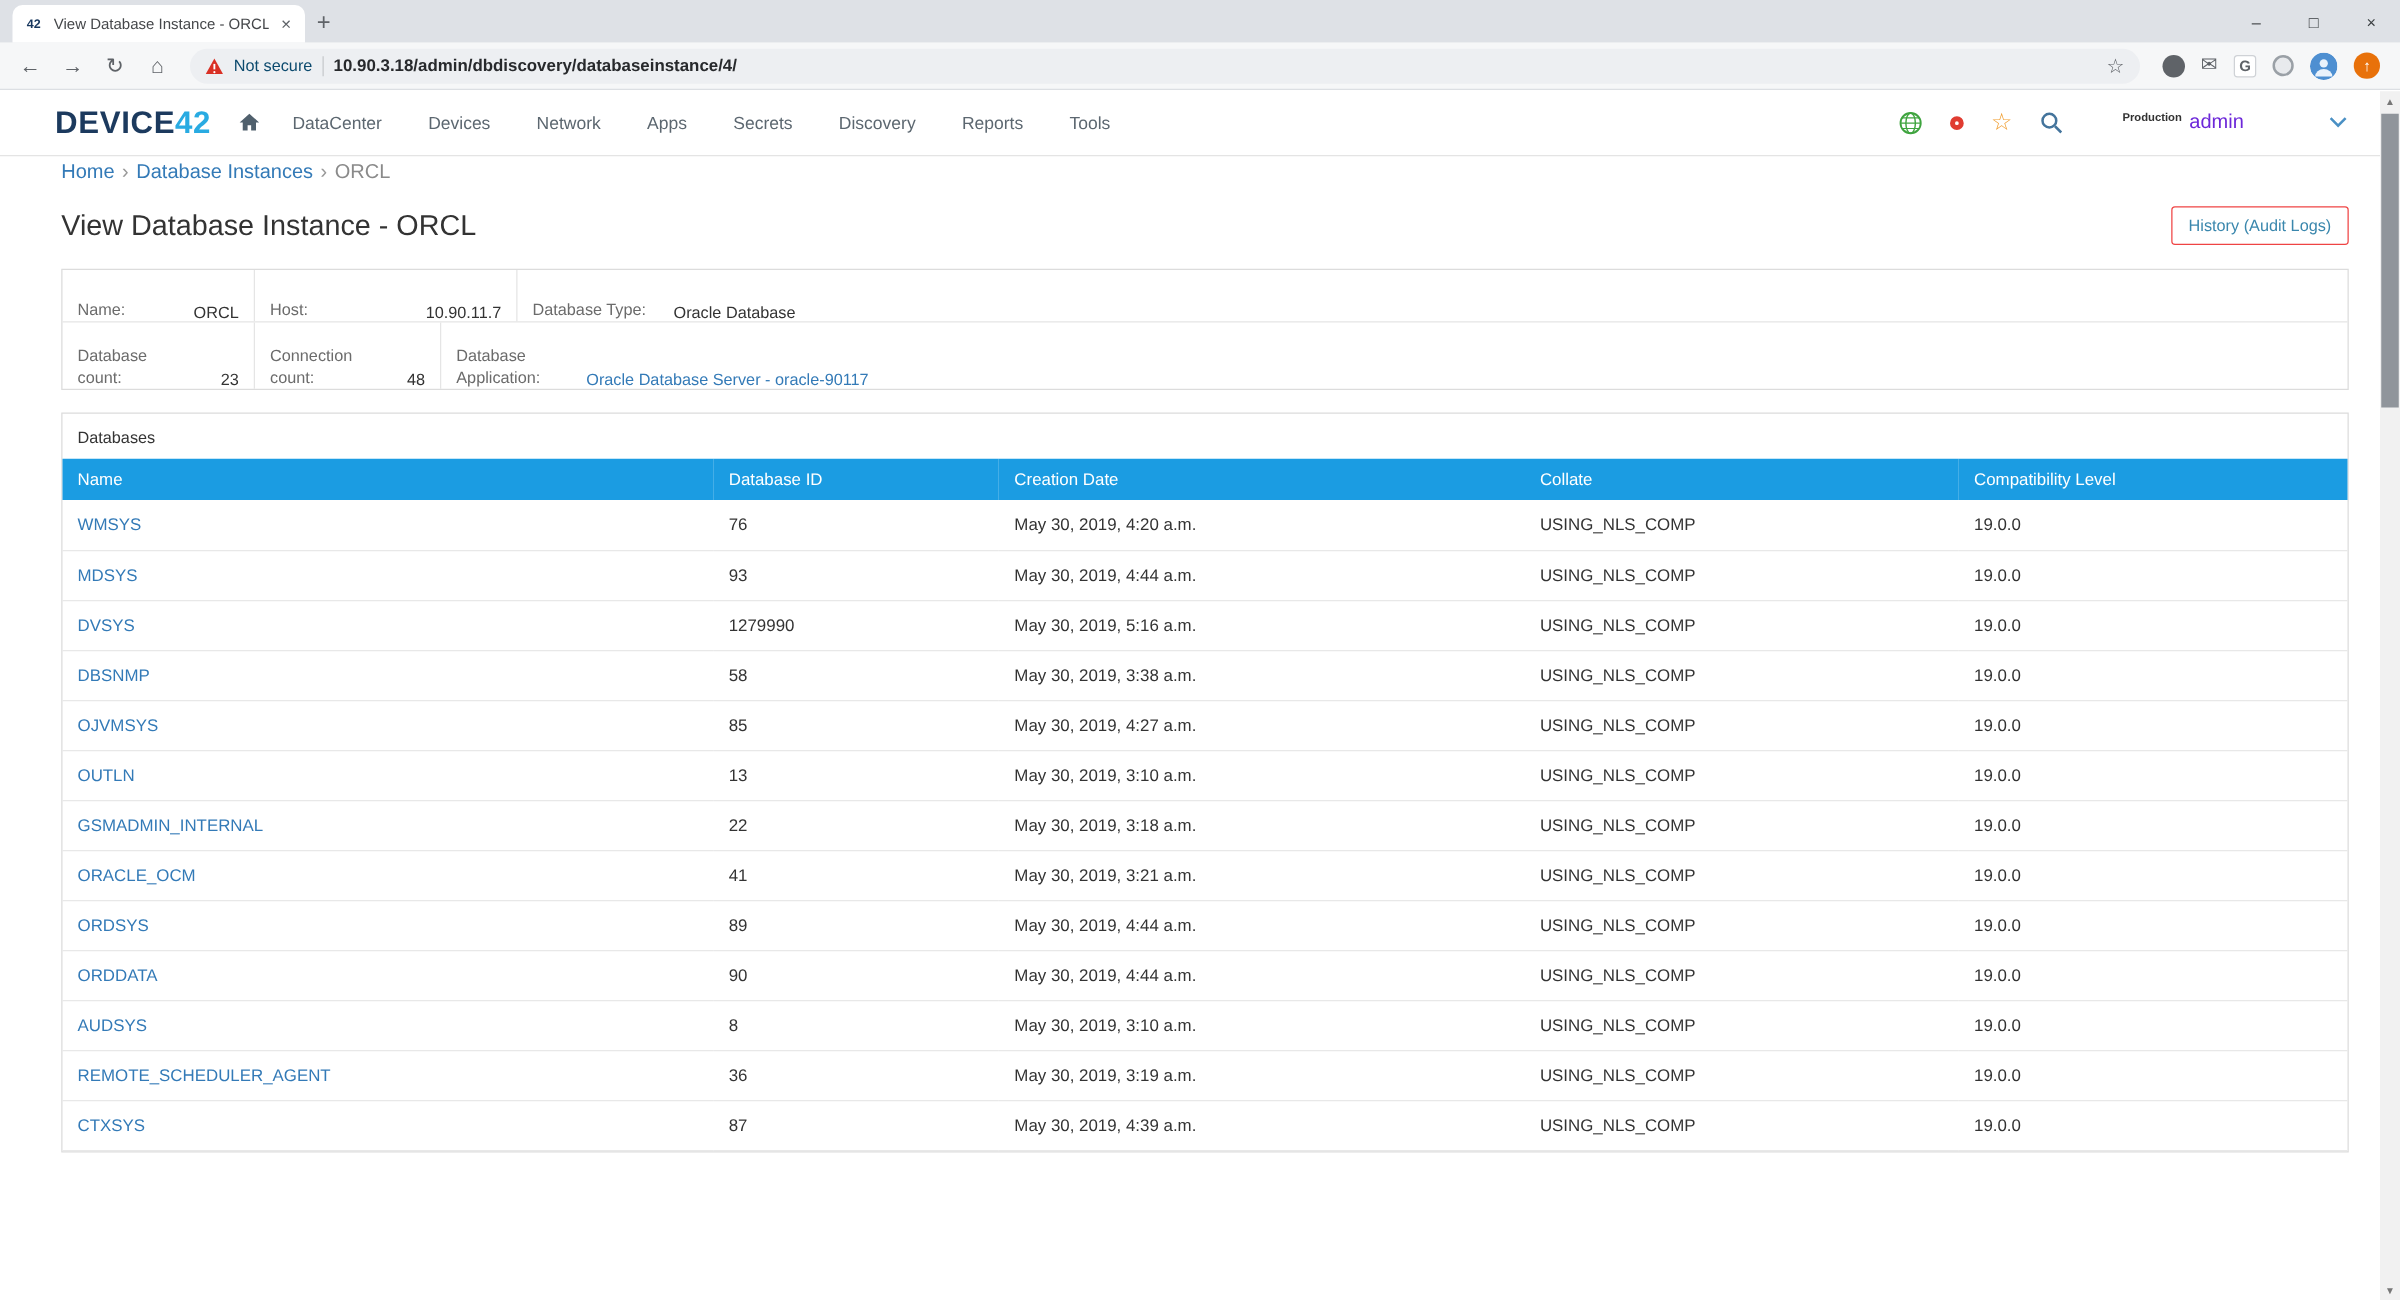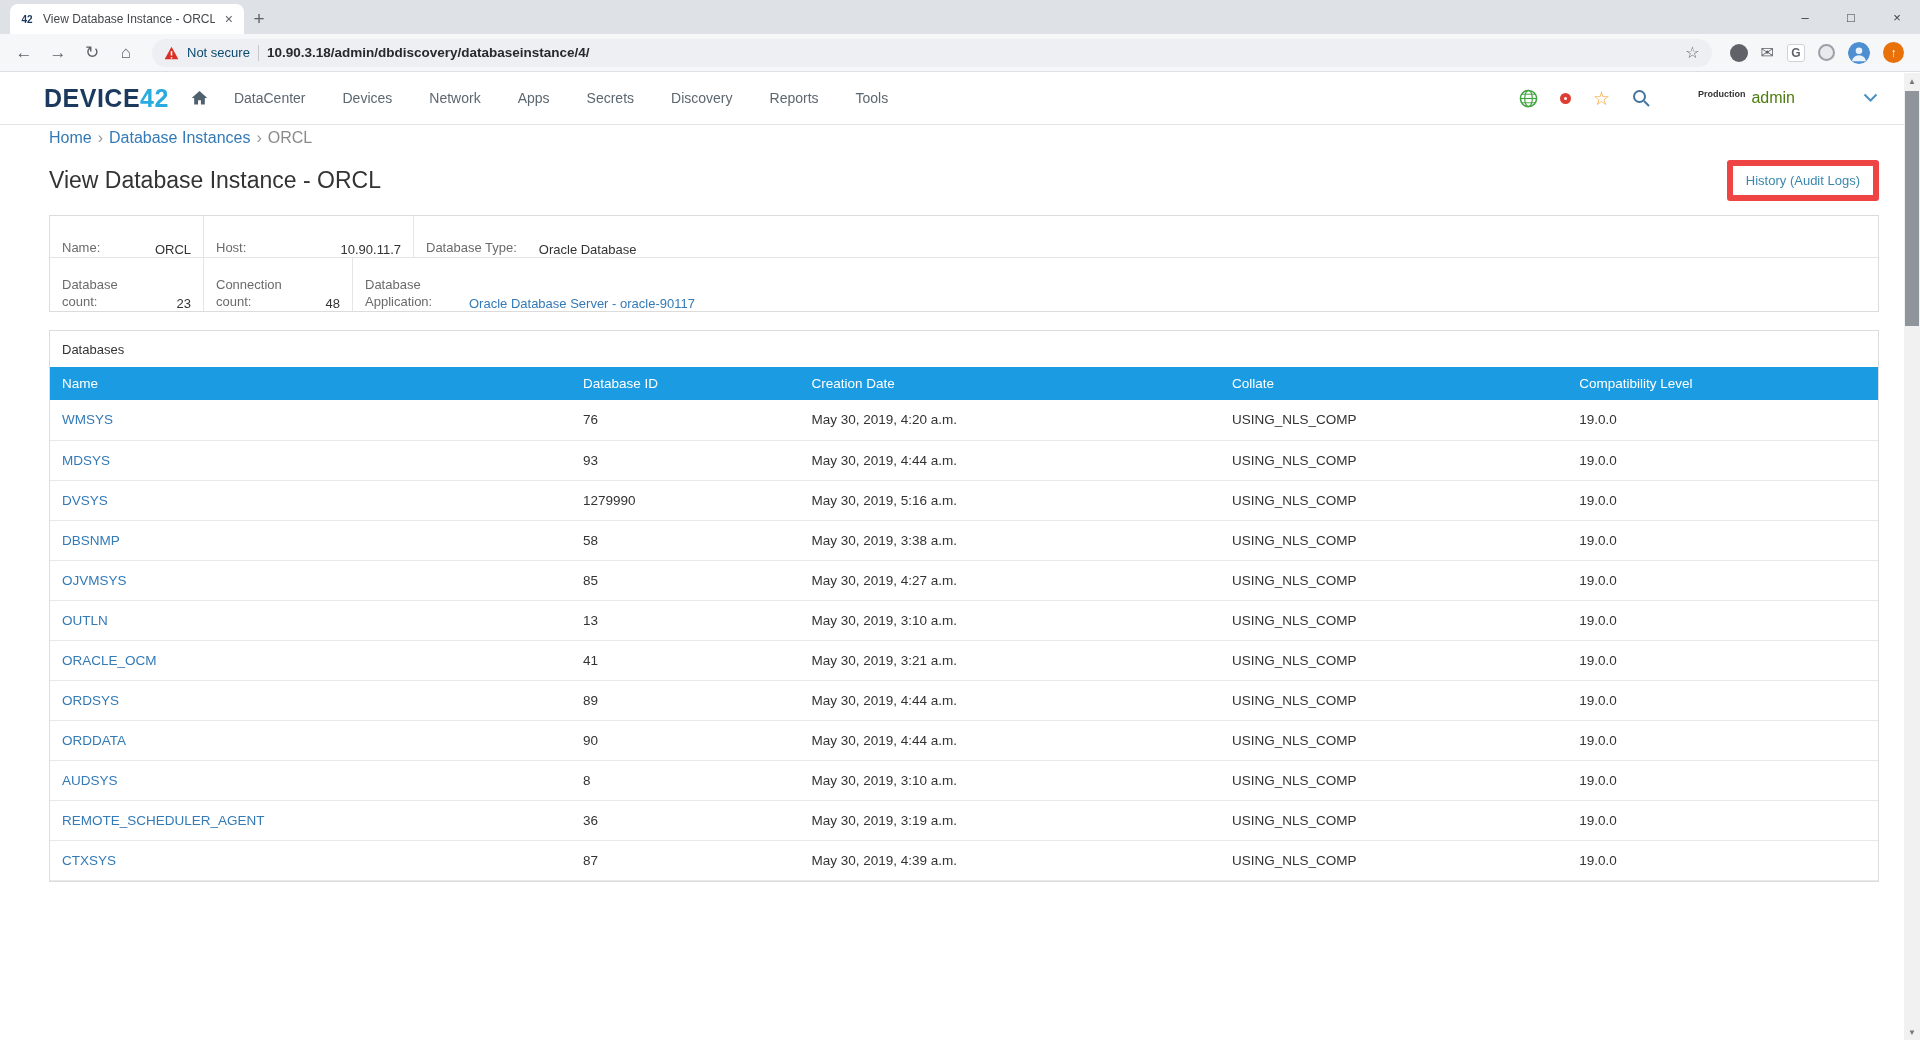--- a/index.html
+++ b/index.html
@@ -37,34 +37,34 @@
   .logo .p1 { color:#1c3a5e; }
   .logo .p2 { color:#29abe2; }
   .home-ic { margin-left:22px; display:flex; }
   .main-nav { display:flex; align-items:flex-end; gap:37px; margin-left:26px; }
   .main-nav span { font-size:14px; color:#5c6770; cursor:pointer; white-space:nowrap; }
   .hdr-icons { margin-left:auto; display:flex; align-items:center; gap:22px; }
   .lifebuoy { width:11px; height:11px; border:4px solid #e03c31; border-radius:50%; background:#fff; }
   .hdr-star { font-size:19px; color:#f09d2f; line-height:1; }
   .user-block { display:flex; align-items:flex-start; margin-left:48px; }
   .env { font-size:9px; font-weight:700; color:#333; }
-  .uname { font-size:16px; color:#4d7c0f; margin-left:6px; }
+  .uname { font-size:16px; color:#6d28d9; margin-left:6px; }
   .chev { margin-left:68px; display:flex; }
 
   
   .breadcrumb { height:26px; display:flex; align-items:center; gap:6px; padding:0 49px; font-size:16px; }
   .breadcrumb a { color:#337ab7; text-decoration:none; }
   .crumb-sep { color:#999; }
   .crumb-cur { color:#8a8a8a; }
 
   
   .content { padding:12px 41px 0 49px; }
   .page-head { display:flex; align-items:center; justify-content:space-between; height:34px; }
   .page-title { font-size:23px; font-weight:500; color:#333; }
-  .hist-btn { background:#fff; border:6px solid #ef4444; color:#3a87ad; font-size:13px; padding:7px 13px; border-radius:3px; font-family:inherit; cursor:pointer; }
+  .hist-btn { background:#fff; border:1px solid #ef4444; color:#3a87ad; font-size:13px; padding:7px 13px; border-radius:3px; font-family:inherit; cursor:pointer; }
 
   .info-panel { margin-top:18px; border:1px solid #dcdcdc; background:#fff; }
   .info-row { display:flex; }
   .info-row.r1 { height:42px; border-bottom:1px solid #e5e5e5; }
   .info-row.r2 { height:53px; }
   .cell { display:flex; align-items:flex-end; padding:0 12px; }
   .cell.bdr { border-right:1px solid #e5e5e5; }
   .r1 .c1 { width:154px; justify-content:space-between; }
   .r1 .c2 { width:210px; justify-content:space-between; }
   .r2 .c1 { width:154px; justify-content:space-between; }
@@ -293,20 +293,27 @@
   </tr>
 
   <tr>
     <td><a href="#">OUTLN</a></td>
     <td>13</td>
     <td>May 30, 2019, 3:10 a.m.</td>
     <td>USING_NLS_COMP</td>
     <td>19.0.0</td>
   </tr>
 
+  <tr>
+    <td><a href="#">GSMADMIN_INTERNAL</a></td>
+    <td>22</td>
+    <td>May 30, 2019, 3:18 a.m.</td>
+    <td>USING_NLS_COMP</td>
+    <td>19.0.0</td>
+  </tr>
 
   <tr>
     <td><a href="#">ORACLE_OCM</a></td>
     <td>41</td>
     <td>May 30, 2019, 3:21 a.m.</td>
     <td>USING_NLS_COMP</td>
     <td>19.0.0</td>
   </tr>
 
 

